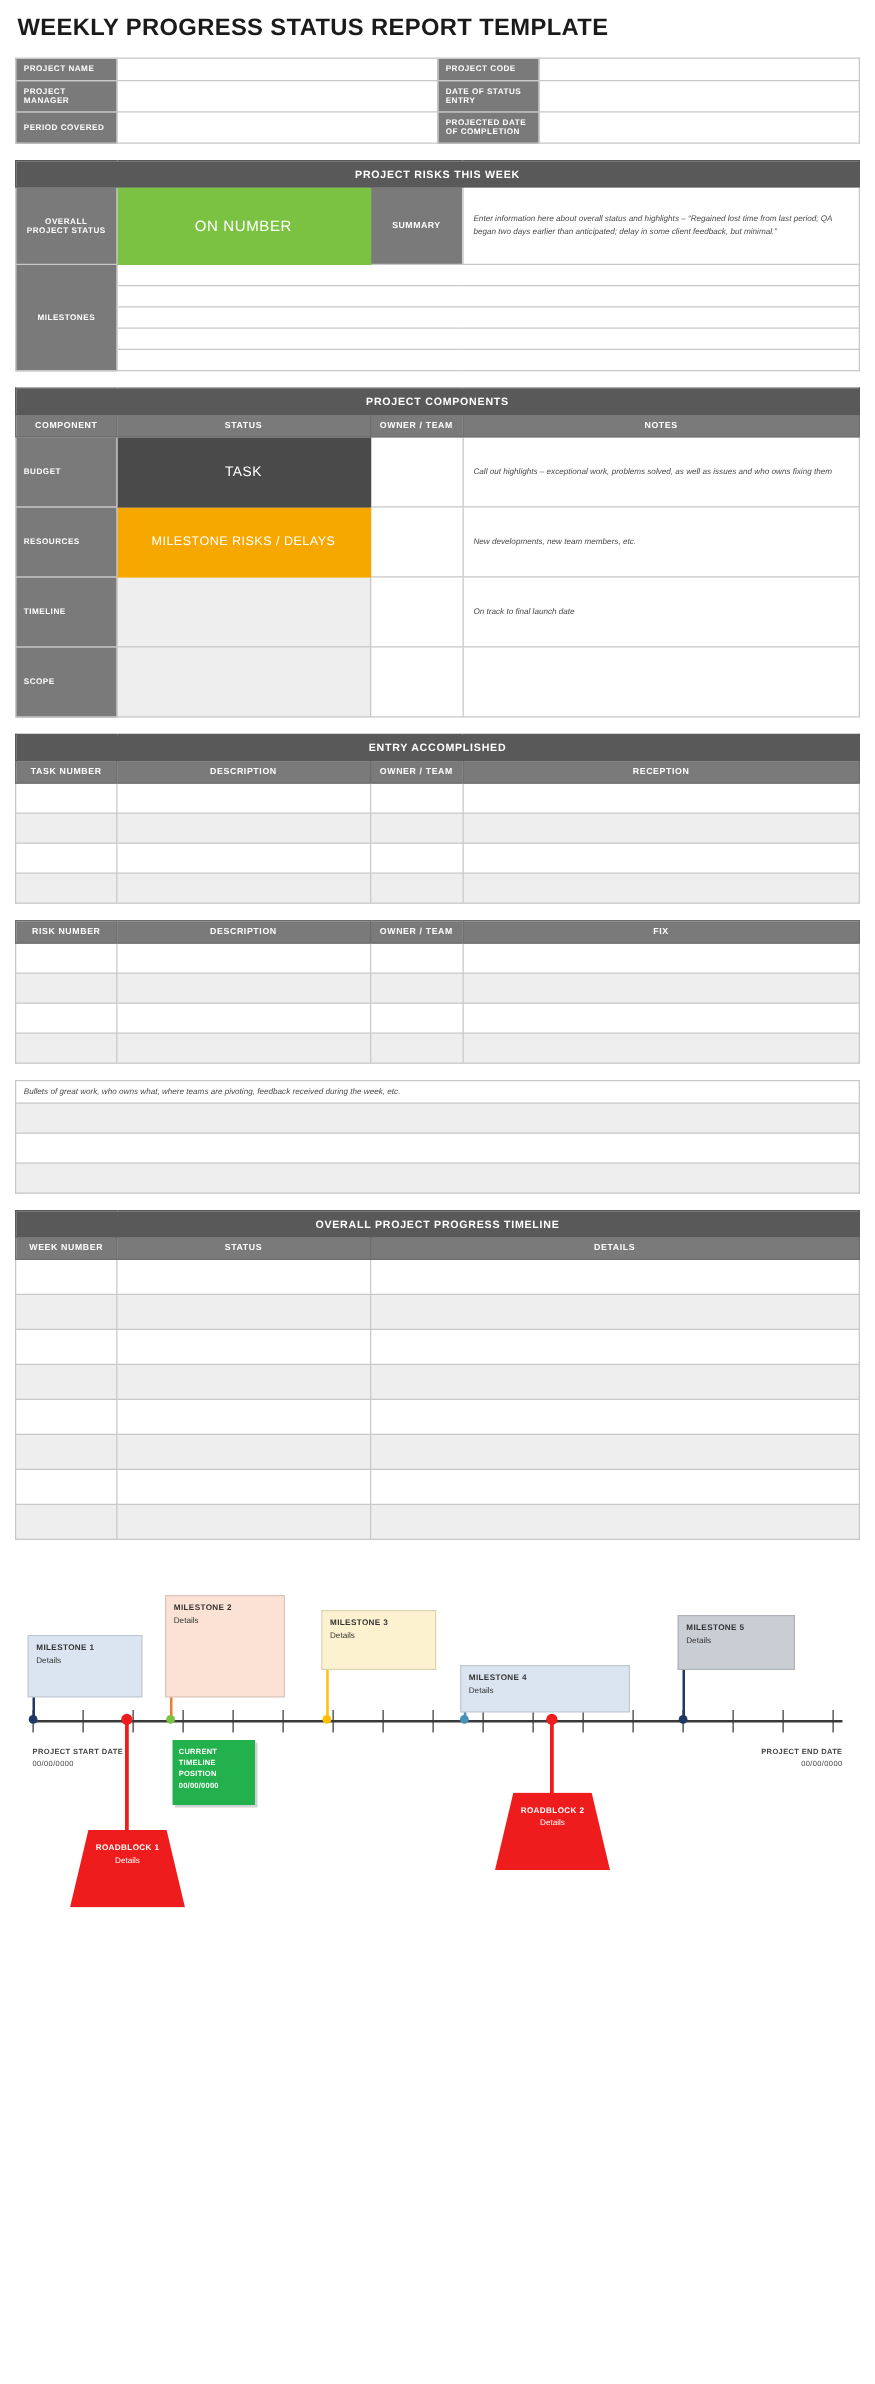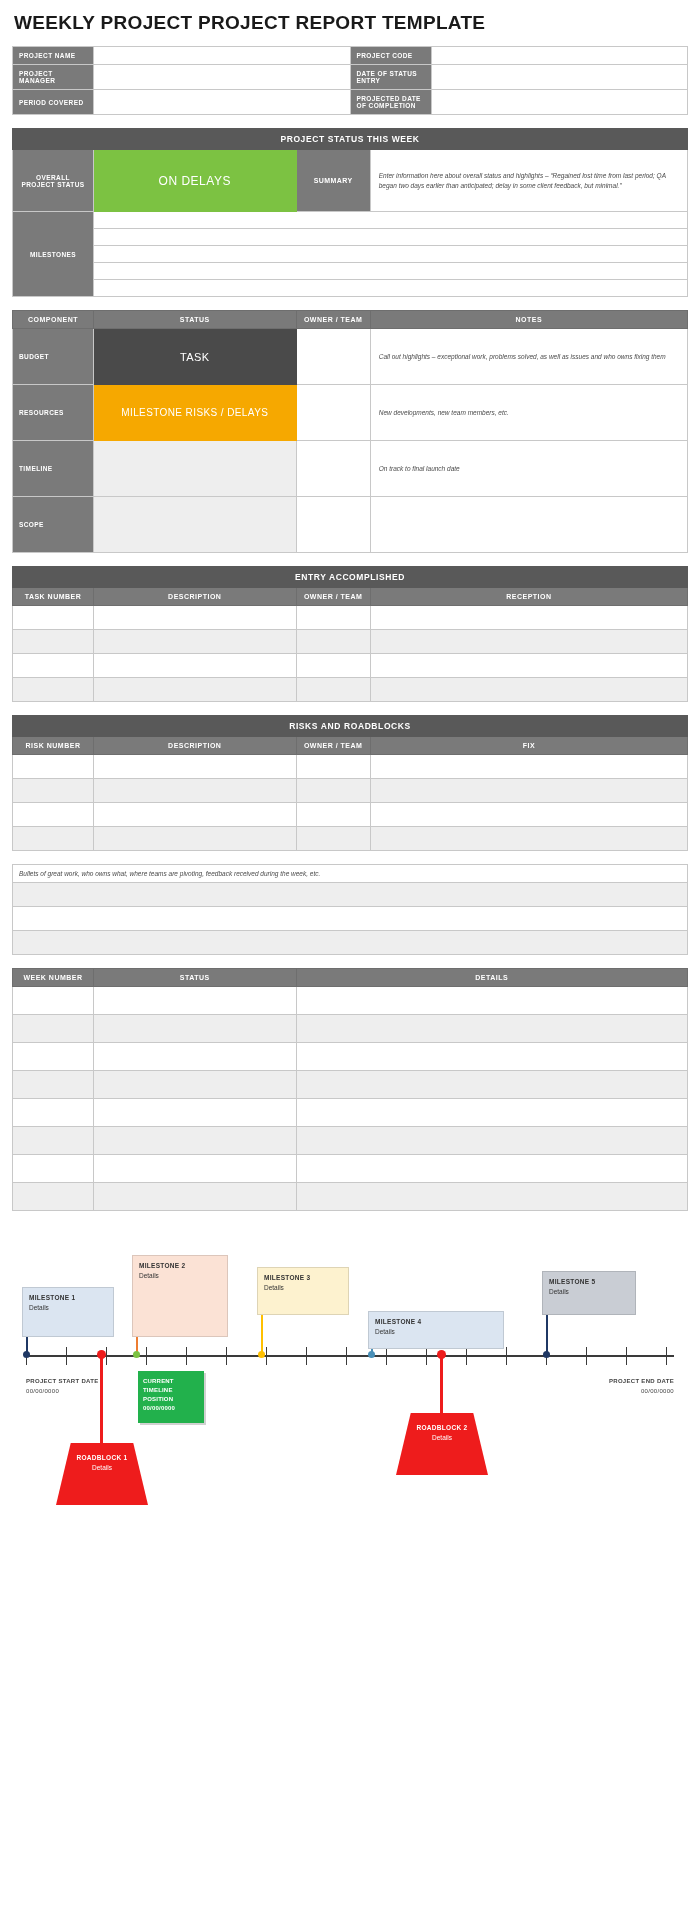--- a/index.html
+++ b/index.html
@@ -202,21 +202,21 @@
     width: 9px; height: 9px;
     border-radius: 50%;
     background: #ee1c1c;
   }
 </style>
 </head>
 <body>
 
 <div class="page">
 
-  <h1 class="title">WEEKLY PROJECT PROJECT REPORT TEMPLATE</h1>
+  <h1 class="title">WEEKLY PROGRESS STATUS REPORT TEMPLATE</h1>
 
   <div class="block">
     <table>
       <colgroup>
           <col style="width:12%">
           <col style="width:38%">
           <col style="width:12%">
           <col style="width:38%">
         </colgroup>
       <tbody>
@@ -245,25 +245,25 @@
   <div class="block">
     <table>
       <colgroup>
           <col style="width:12%">
           <col style="width:30%">
           <col style="width:11%">
           <col style="width:47%">
         </colgroup>
       <tbody>
           <tr>
-        <td class="sec-head" colspan="4">PROJECT STATUS THIS WEEK</td>
+        <td class="sec-head" colspan="4">PROJECT RISKS THIS WEEK</td>
       </tr>
       <tr>
         <td class="lbl-c" style="height:62px">OVERALL PROJECT STATUS</td>
-        <td class="status-green">ON DELAYS</td>
+        <td class="status-green">ON NUMBER</td>
         <td class="summary-lbl">SUMMARY</td>
         <td class="notes-txt">Enter information here about overall status and highlights – “Regained lost time from last period; QA began two days earlier than anticipated; delay in some client feedback, but minimal.”</td>
       </tr>
       <tr>
         <td class="lbl-c" rowspan="5">MILESTONES</td>
         <td class="cell-white ms-row" colspan="3"></td>
       </tr>
       <tr>
             <td class="cell-white ms-row" colspan="3"></td>
           </tr>
@@ -282,20 +282,23 @@
 
   <div class="block">
     <table>
       <colgroup>
           <col style="width:12%">
           <col style="width:30%">
           <col style="width:11%">
           <col style="width:47%">
         </colgroup>
       <tbody>
+          <tr>
+        <td class="sec-head" colspan="4">PROJECT COMPONENTS</td>
+      </tr>
       <tr>
         <td class="col-head">COMPONENT</td>
         <td class="col-head">STATUS</td>
         <td class="col-head">OWNER / TEAM</td>
         <td class="col-head">NOTES</td>
       </tr>
       <tr>
         <td class="lbl" style="height:56px">BUDGET</td>
         <td class="status-dark">TASK</td>
         <td class="cell-white"></td>
@@ -371,23 +374,20 @@
 
   <div class="block">
     <table>
       <colgroup>
           <col style="width:12%">
           <col style="width:30%">
           <col style="width:11%">
           <col style="width:47%">
         </colgroup>
       <tbody>
-          <tr>
-        <td class="sec-head" colspan="4">RISKS AND ROADBLOCKS</td>
-      </tr>
       <tr>
         <td class="col-head">RISK NUMBER</td>
         <td class="col-head">DESCRIPTION</td>
         <td class="col-head">OWNER / TEAM</td>
         <td class="col-head">FIX</td>
       </tr>
       <tr>
         <td class="cell-white row-h"></td>
         <td class="cell-white row-h"></td>
         <td class="cell-white row-h"></td>
@@ -435,20 +435,23 @@
   </div>
 
   <div class="block">
     <table>
       <colgroup>
           <col style="width:12%">
           <col style="width:30%">
           <col style="width:58%">
         </colgroup>
       <tbody>
+          <tr>
+        <td class="sec-head" colspan="3">OVERALL PROJECT PROGRESS TIMELINE</td>
+      </tr>
       <tr>
         <td class="col-head">WEEK NUMBER</td>
         <td class="col-head">STATUS</td>
         <td class="col-head">DETAILS</td>
       </tr>
       <tr>
         <td class="cell-white row-h2"></td>
         <td class="cell-white row-h2"></td>
         <td class="cell-white row-h2"></td>
       </tr>

